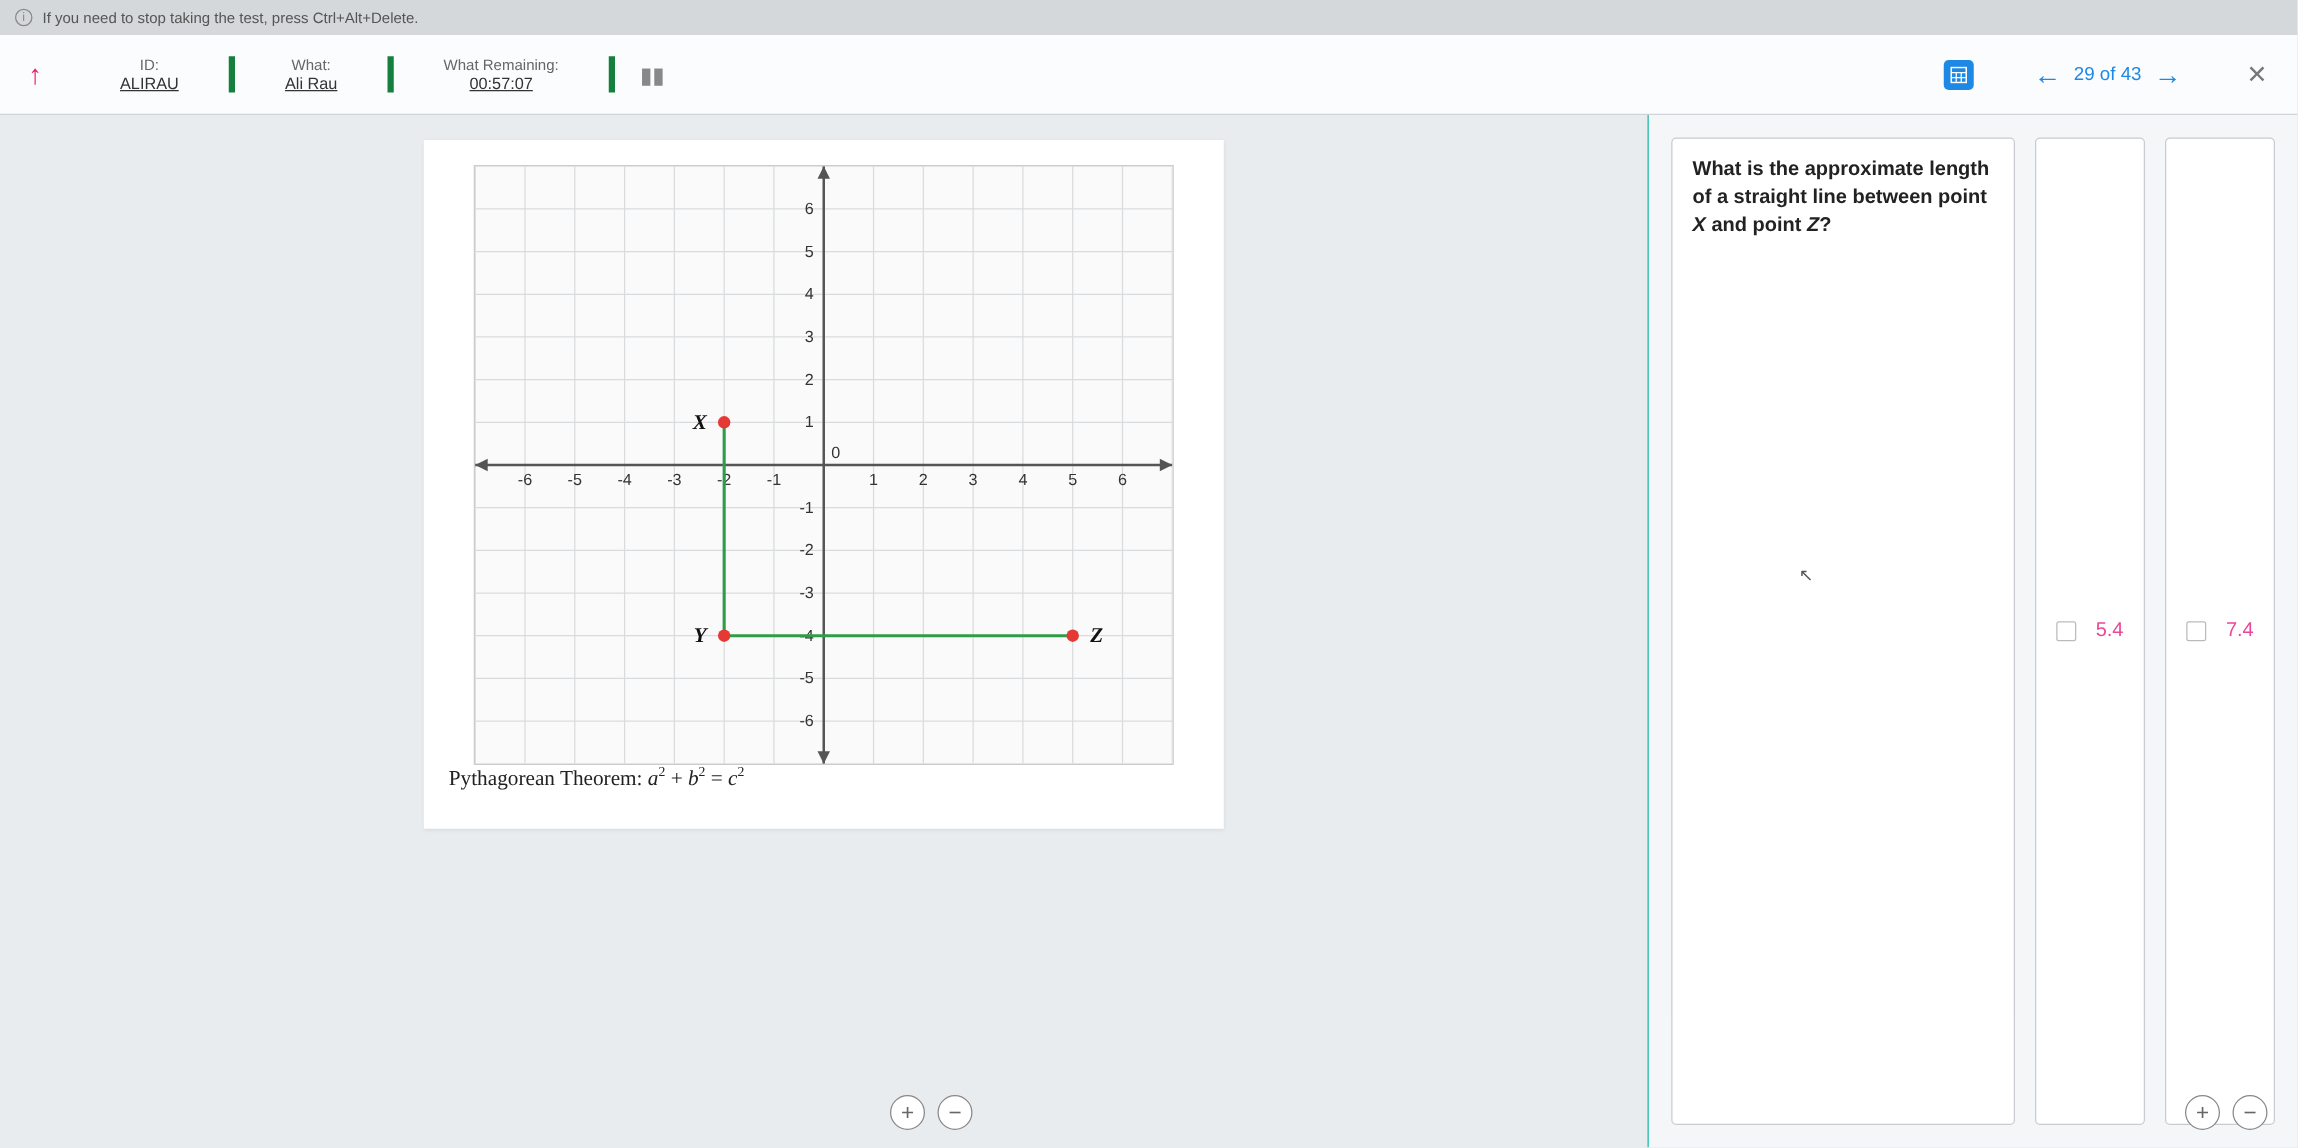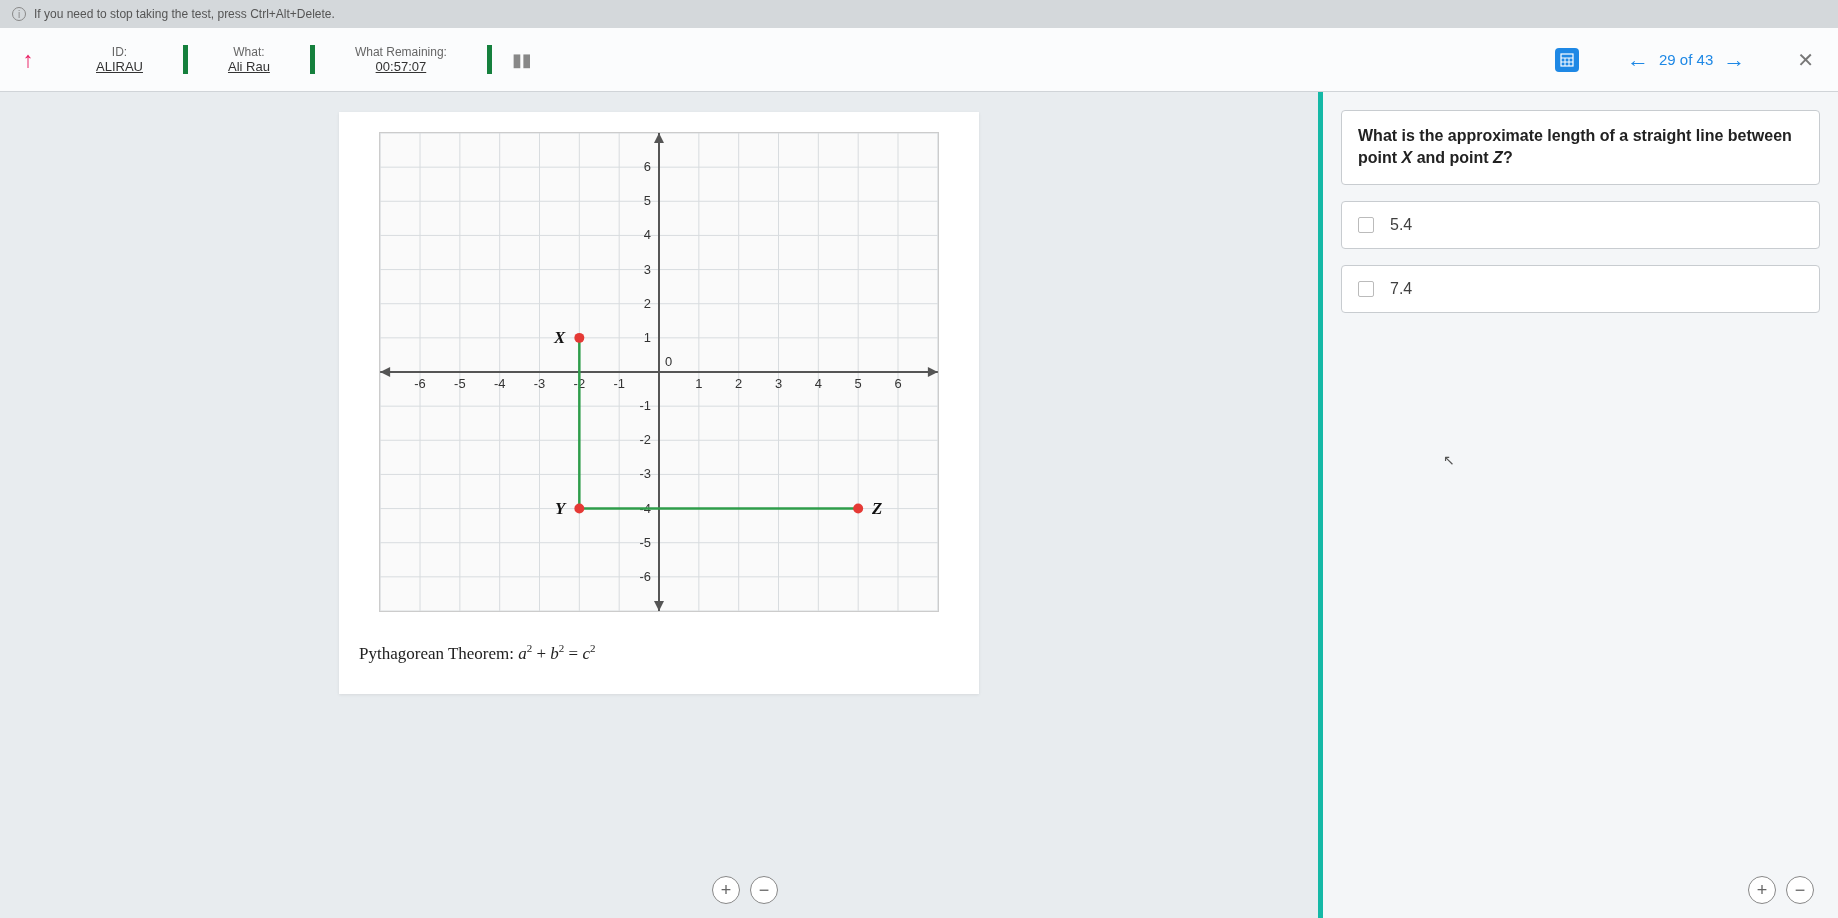--- a/index.html
+++ b/index.html
@@ -85,34 +85,33 @@
 .graph-area {
   width: 560px;
   height: 480px;
   position:relative;
   margin: 0 auto;
   background:#fafafa;
   border:1px solid #ccc;
 }
 .grid-svg { width:100%; height:100%; }
 .formula {
-  margin-top: 30px;
   font-size: 17px;
   color:#222;
   font-family: Georgia, 'Times New Roman', serif;
 }
 .formula .sup { font-size:11px; vertical-align: super; }
 .formula .it { font-style: italic; }
 .right-panel {
   width: 520px;
   background:#f4f6f8;
-  border-left:5px solid #14b8a6;
+  border-left:1px solid #14b8a6;
   padding: 18px;
   display:flex;
-  flex-direction:column;
+  flex-direction:row;
   gap:16px;
   position:relative;
 }
 .question-box {
   background:#fff;
   border:1px solid #c8ccd0;
   border-radius:4px;
   padding:14px 16px;
   font-size:16px;
   font-weight:700;
@@ -123,21 +122,21 @@
 .answer-btn {
   background:#fff;
   border:1px solid #c8ccd0;
   border-radius:4px;
   padding:14px 16px;
   display:flex;
   align-items:center;
   gap:16px;
   cursor:pointer;
   font-size:16px;
-  color:#404040;
+  color:#ec4899;
 }
 .checkbox {
   width:16px; height:16px; border:1px solid #bbb; border-radius:2px;
   flex-shrink:0; background:#fff;
 }
 .zoom-controls {
   position:absolute;
   bottom:14px;
   display:flex;
   gap:10px;

